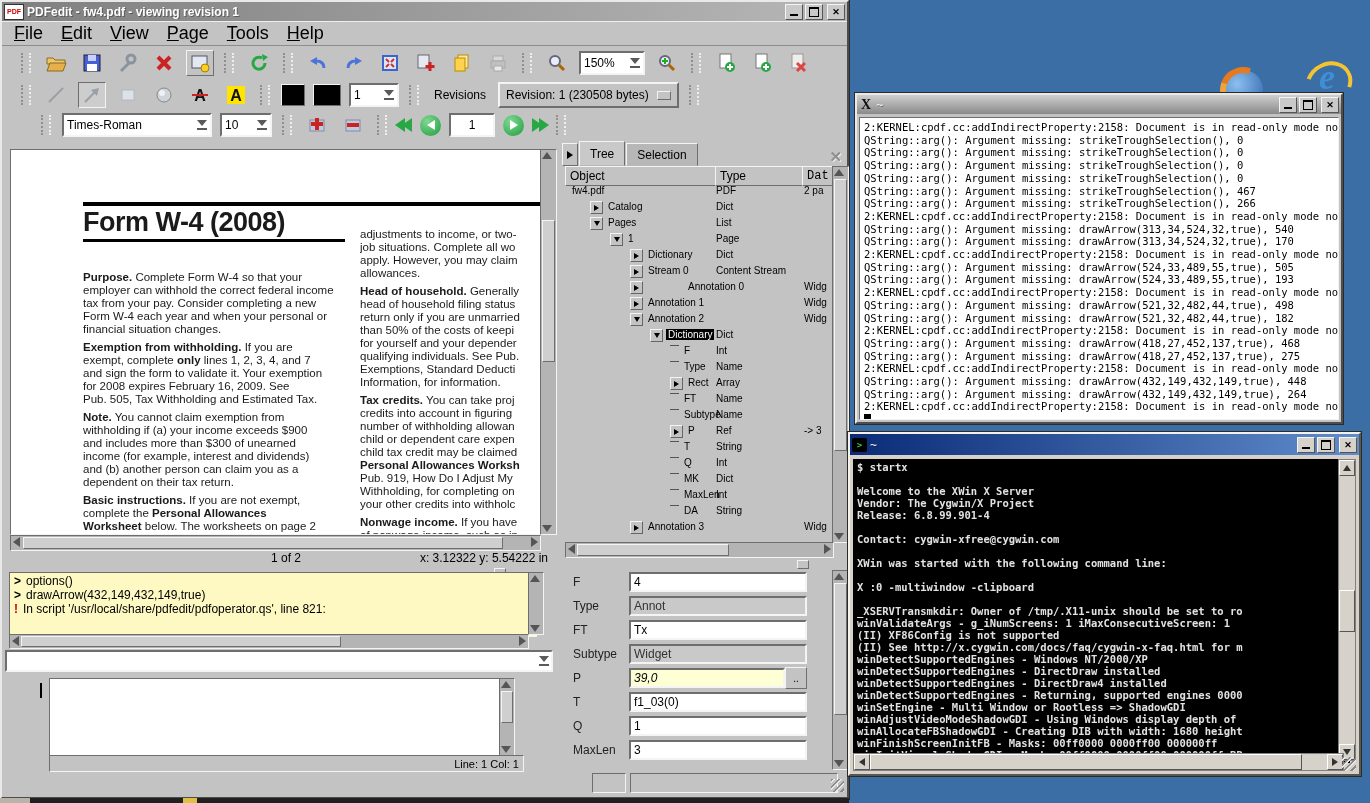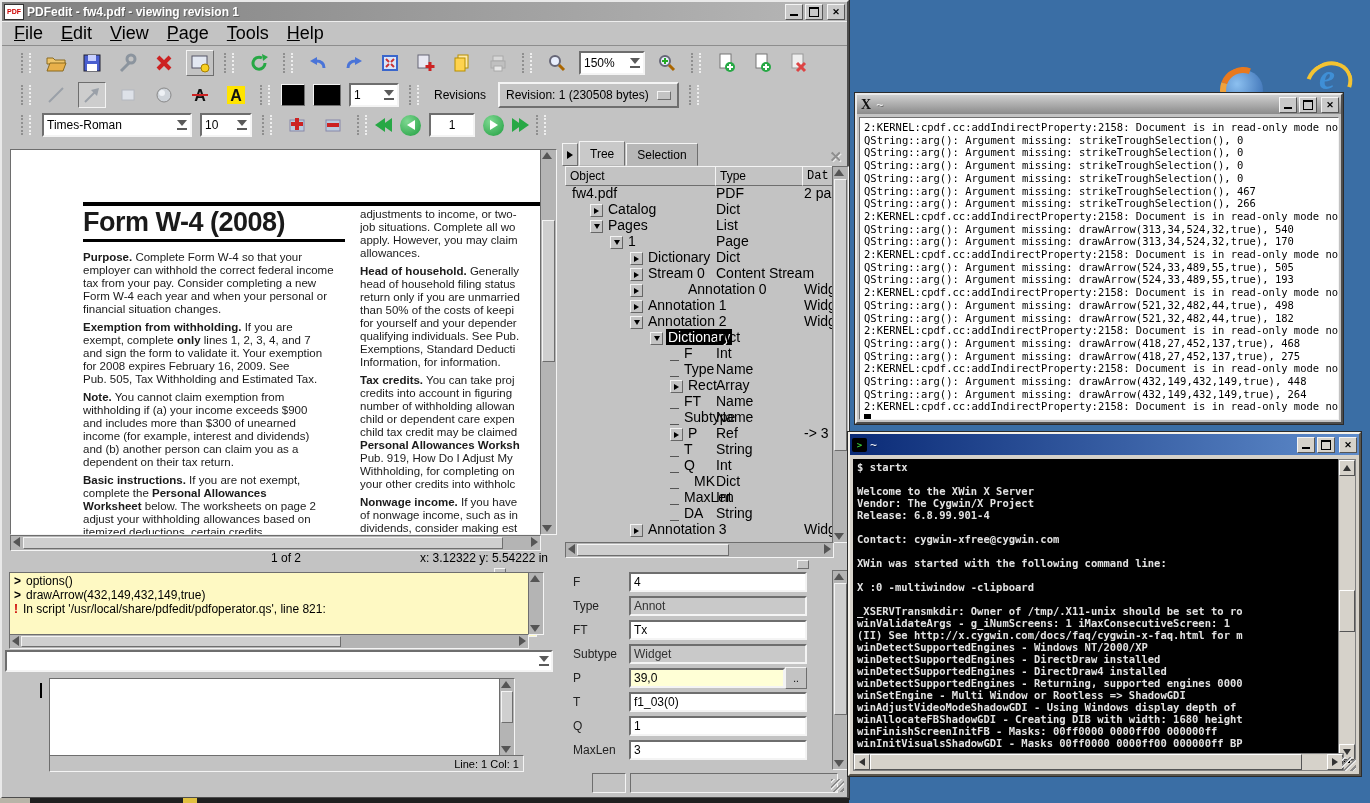--- a/index.html
+++ b/index.html
@@ -24,21 +24,21 @@
   .wbtn{width:16px;height:14px;background:#c9c9c9;border:1px solid;border-color:#f4f4f4 #555 #555 #f4f4f4;
     display:flex;align-items:center;justify-content:center;font-size:9px;font-weight:bold;color:#000;}
   .wbtn .ming{width:8px;height:2px;background:#000;margin-top:7px;}
   .wbtn .maxg{width:8px;height:7px;border:1px solid #000;border-top:2px solid #000;}
   .wbtn.close{margin-left:2px;}
 
   
   .menubar{display:flex;align-items:center;height:24px;padding:0 4px;gap:2px;border-bottom:1px solid #8d8d8d;box-shadow:0 1px 0 #eee inset;}
   .menuitem{font-size:18px;padding:2px 8px;color:#000;}
   .toolbar{display:flex;align-items:center;padding:1px 17px;gap:8px;}
-  .tb1{height:32px;} .tb2{height:28px;} .tb3{height:28px;}
+  .tb1{height:32px;} .tb2{height:28px;} .tb3{height:28px;margin-left:20px;}
   .handle{width:6px;height:20px;border-left:2px dotted #8f8f8f;border-right:2px dotted #eee;margin:0 3px 0 2px;}
   .tbtn{width:26px;height:24px;display:flex;align-items:center;justify-content:center;background:#c3c3c3;
     border:1px solid #c3c3c3;}
   .tbtn.framed{border-color:#f4f4f4 #6e6e6e #6e6e6e #f4f4f4;}
   .tbtn.pressed{border-color:#6e6e6e #f4f4f4 #f4f4f4 #6e6e6e;background:#cdcdcd;}
   .tbtn svg{display:block;}
   .combo{background:#fff;border:2px solid;border-color:#6e6e6e #f4f4f4 #f4f4f4 #6e6e6e;height:20px;
     display:flex;align-items:center;font-size:12px;padding:0 3px;gap:4px;}
   .marrow{margin-left:auto;display:flex;flex-direction:column;align-items:center;}
   .marrow .tri{width:0;height:0;border-left:5px solid transparent;border-right:5px solid transparent;border-top:6px solid #5a5a5a;}
@@ -64,21 +64,21 @@
   .sbarr{position:absolute;width:0;height:0;}
   .arr-up{border-left:5px solid transparent;border-right:5px solid transparent;border-bottom:7px solid #555;left:1px;top:2px;}
   .arr-dn{border-left:5px solid transparent;border-right:5px solid transparent;border-top:7px solid #555;left:1px;bottom:2px;}
   .arr-lf{border-top:5px solid transparent;border-bottom:5px solid transparent;border-right:7px solid #555;top:1px;left:2px;}
   .arr-rt{border-top:5px solid transparent;border-bottom:5px solid transparent;border-left:7px solid #555;top:1px;right:2px;}
 
   
   .pdf-page{position:absolute;left:8px;top:147px;width:529px;height:384px;background:#fff;overflow:hidden;color:#1a1a1a;}
   .doc-title{position:absolute;left:72px;top:57px;font-size:27px;font-weight:bold;letter-spacing:-.5px;}
   .rule{position:absolute;background:#000;}
-  .doc-col{position:absolute;}
+  .doc-col{position:absolute;margin-top:20px;}
   .doc-line{font-size:11.5px;line-height:13px;white-space:nowrap;}
   .doc-para{margin-bottom:5px;}
 
   
   .console-box{position:absolute;left:7px;top:570px;width:518px;height:61px;background:#fef9c3;
     border:1px solid;border-color:#6e6e6e #f4f4f4 #f4f4f4 #6e6e6e;overflow:hidden;padding:1px 4px;}
   .cline{font-size:12px;line-height:14px;white-space:nowrap;color:#000;}
   .cline .pfx{font-weight:bold;margin-right:5px;}
   .cline.err .pfx{color:#cc0000;}
   .cmd-input{position:absolute;left:3px;top:648px;width:540px;height:18px;background:#fff;
@@ -90,38 +90,38 @@
     border:1px solid;border-color:#6e6e6e #f4f4f4 #f4f4f4 #6e6e6e;font-size:11px;display:flex;
     align-items:center;justify-content:flex-end;padding:0 4px;}
 
   
   .tab{height:21px;display:flex;align-items:center;padding:0 10px;font-size:12px;background:#b7b7b7;
     border:1px solid;border-color:#f4f4f4 #6e6e6e #b7b7b7 #f4f4f4;}
   .tab.active{background:#c9c9c9;height:23px;font-weight:normal;}
   .theader{position:absolute;height:18px;background:#c3c3c3;border:1px solid;
     border-color:#f4f4f4 #6e6e6e #6e6e6e #f4f4f4;font-size:12px;display:flex;align-items:center;padding:0 4px;}
   .tree-rows{position:absolute;left:564px;top:183px;width:266px;height:357px;overflow:hidden;}
-  .trow{display:flex;align-items:flex-end;height:16px;font-size:14px;position:relative;white-space:nowrap;}
+  .trow{display:flex;align-items:flex-start;height:16px;font-size:10px;position:relative;white-space:nowrap;}
   .trow .tlab{padding:0 2px;}
   .trow.sel .tlab{background:#000;color:#fff;}
   .trow .ttype{position:absolute;left:150px;}
   .trow .tdata{position:absolute;left:238px;overflow:hidden;width:28px;}
   .exp{width:11px;height:11px;background:#c3c3c3;border:1px solid;border-color:#f4f4f4 #666 #666 #f4f4f4;
     display:inline-flex;align-items:center;justify-content:center;margin-right:3px;flex:none;}
   .exp.plus::after{content:"";border-left:5px solid #000;border-top:3px solid transparent;border-bottom:3px solid transparent;}
   .exp.minus::after{content:"";border-top:5px solid #000;border-left:3px solid transparent;border-right:3px solid transparent;}
   .leafdash{width:9px;height:1px;background:#555;margin-right:3px;flex:none;}
 
   
   .prow{display:flex;align-items:center;height:24px;padding-left:8px;}
   .plabel{width:56px;font-size:12px;color:#222;}
   .pfield{width:168px;height:16px;border:2px solid;border-color:#6e6e6e #f4f4f4 #f4f4f4 #6e6e6e;
     background:#fff;font-size:12px;padding:0 3px;display:flex;align-items:center;}
   .pfield.ro{background:#c9c9c9;color:#333;}
-  .pfield.hl{background:#ffffd6;width:146px;}
+  .pfield.hl{background:#ffffd6;width:146px;font-style:italic;}
   .pbtn{width:20px;height:20px;background:#c3c3c3;border:1px solid;border-color:#f4f4f4 #6e6e6e #6e6e6e #f4f4f4;
     font-size:10px;display:flex;align-items:center;justify-content:center;}
 
   
   .grip{background:repeating-linear-gradient(135deg,#8a8a8a 0 2px,#e8e8e8 2px 3px,transparent 3px 5px);}
 
   
   .xterm-content{position:absolute;left:2px;top:22px;right:2px;bottom:2px;background:#fff;
     border:1px solid;border-color:#6e6e6e #f4f4f4 #f4f4f4 #6e6e6e;padding:3px 4px;overflow:hidden;}
   .xline{font-family:"DejaVu Sans Mono",monospace;font-size:10.5px;line-height:12.7px;white-space:pre;color:#000;}
@@ -618,21 +618,21 @@
         <div class="trow" style="padding-left: 104px;">
           <span class="leafdash"></span>
           <span class="tlab">T</span>
           <span class="ttype">String</span>
         </div>
         <div class="trow" style="padding-left: 104px;">
           <span class="leafdash"></span>
           <span class="tlab">Q</span>
           <span class="ttype">Int</span>
         </div>
-        <div class="trow" style="padding-left: 104px; gap: 10px;">
+        <div class="trow" style="padding-left: 104px;">
           <span class="leafdash"></span>
           <span class="tlab">MK</span>
           <span class="ttype">Dict</span>
         </div>
         <div class="trow" style="padding-left: 104px;">
           <span class="leafdash"></span>
           <span class="tlab">MaxLen</span>
           <span class="ttype">Int</span>
         </div>
         <div class="trow" style="padding-left: 104px;">
@@ -771,20 +771,21 @@
         <div class="cygline">Release: 6.8.99.901-4</div>
         <div class="cygline"> </div>
         <div class="cygline">Contact: cygwin-xfree@cygwin.com</div>
         <div class="cygline"> </div>
         <div class="cygline">XWin was started with the following command line:</div>
         <div class="cygline"> </div>
         <div class="cygline">X :0 -multiwindow -clipboard</div>
         <div class="cygline"> </div>
         <div class="cygline">_XSERVTransmkdir: Owner of /tmp/.X11-unix should be set to ro</div>
         <div class="cygline">winValidateArgs - g_iNumScreens: 1 iMaxConsecutiveScreen: 1</div>
+        <div class="cygline">(II) XF86Config is not supported</div>
         <div class="cygline">(II) See http://x.cygwin.com/docs/faq/cygwin-x-faq.html for m</div>
         <div class="cygline">winDetectSupportedEngines - Windows NT/2000/XP</div>
         <div class="cygline">winDetectSupportedEngines - DirectDraw installed</div>
         <div class="cygline">winDetectSupportedEngines - DirectDraw4 installed</div>
         <div class="cygline">winDetectSupportedEngines - Returning, supported engines 0000</div>
         <div class="cygline">winSetEngine - Multi Window or Rootless =&gt; ShadowGDI</div>
         <div class="cygline">winAdjustVideoModeShadowGDI - Using Windows display depth of</div>
         <div class="cygline">winAllocateFBShadowGDI - Creating DIB with width: 1680 height</div>
         <div class="cygline">winFinishScreenInitFB - Masks: 00ff0000 0000ff00 000000ff</div>
         <div class="cygline">winInitVisualsShadowGDI - Masks 00ff0000 0000ff00 000000ff BP</div>

